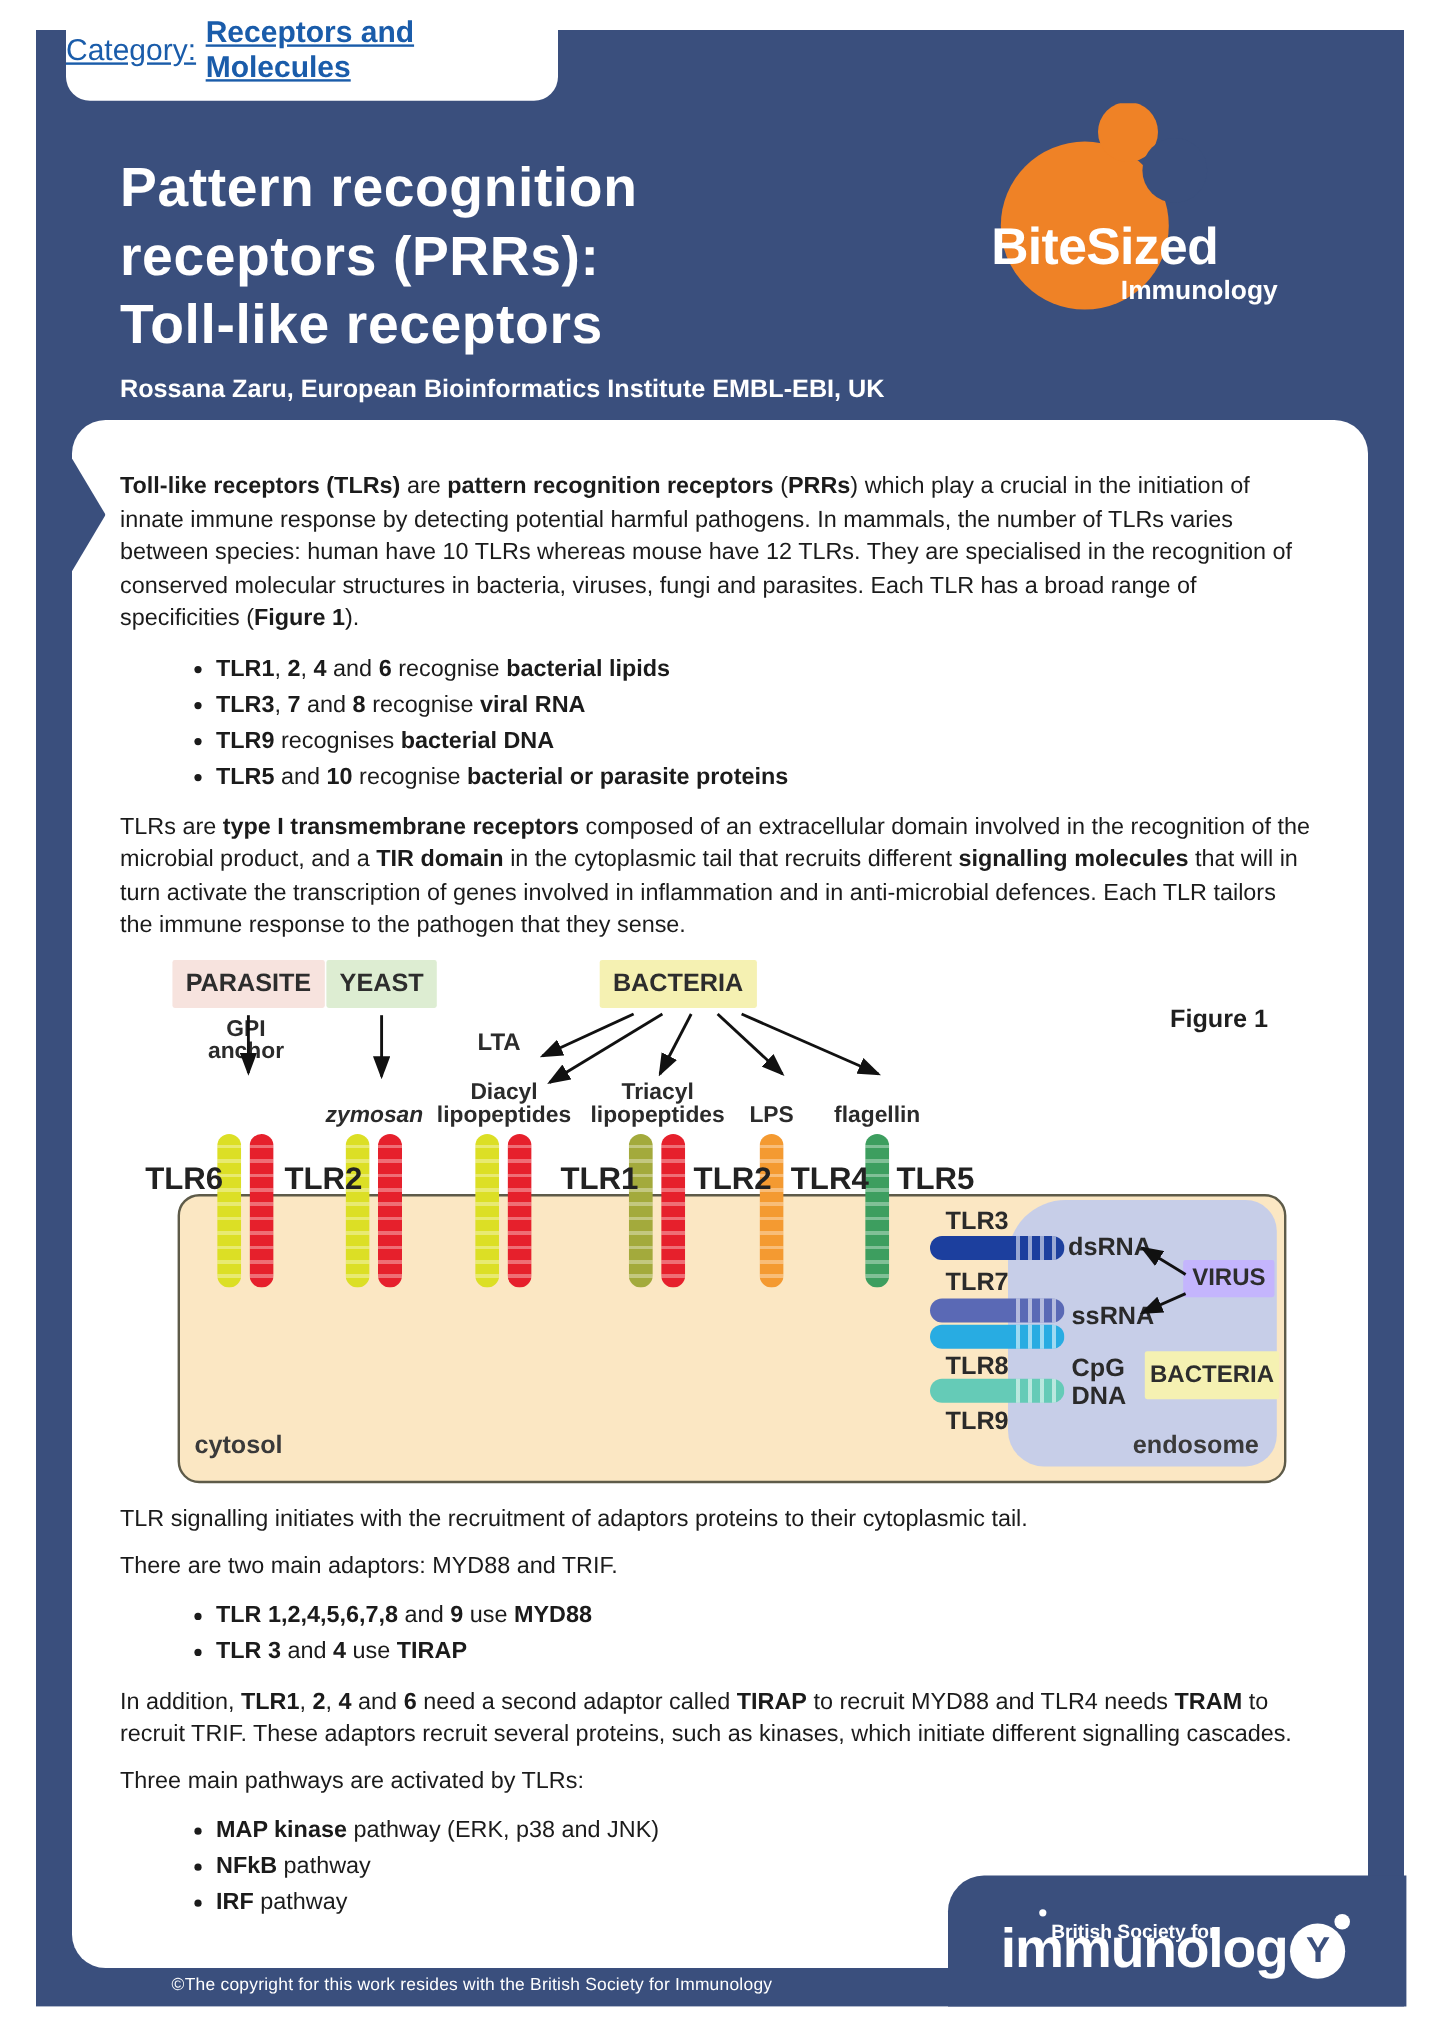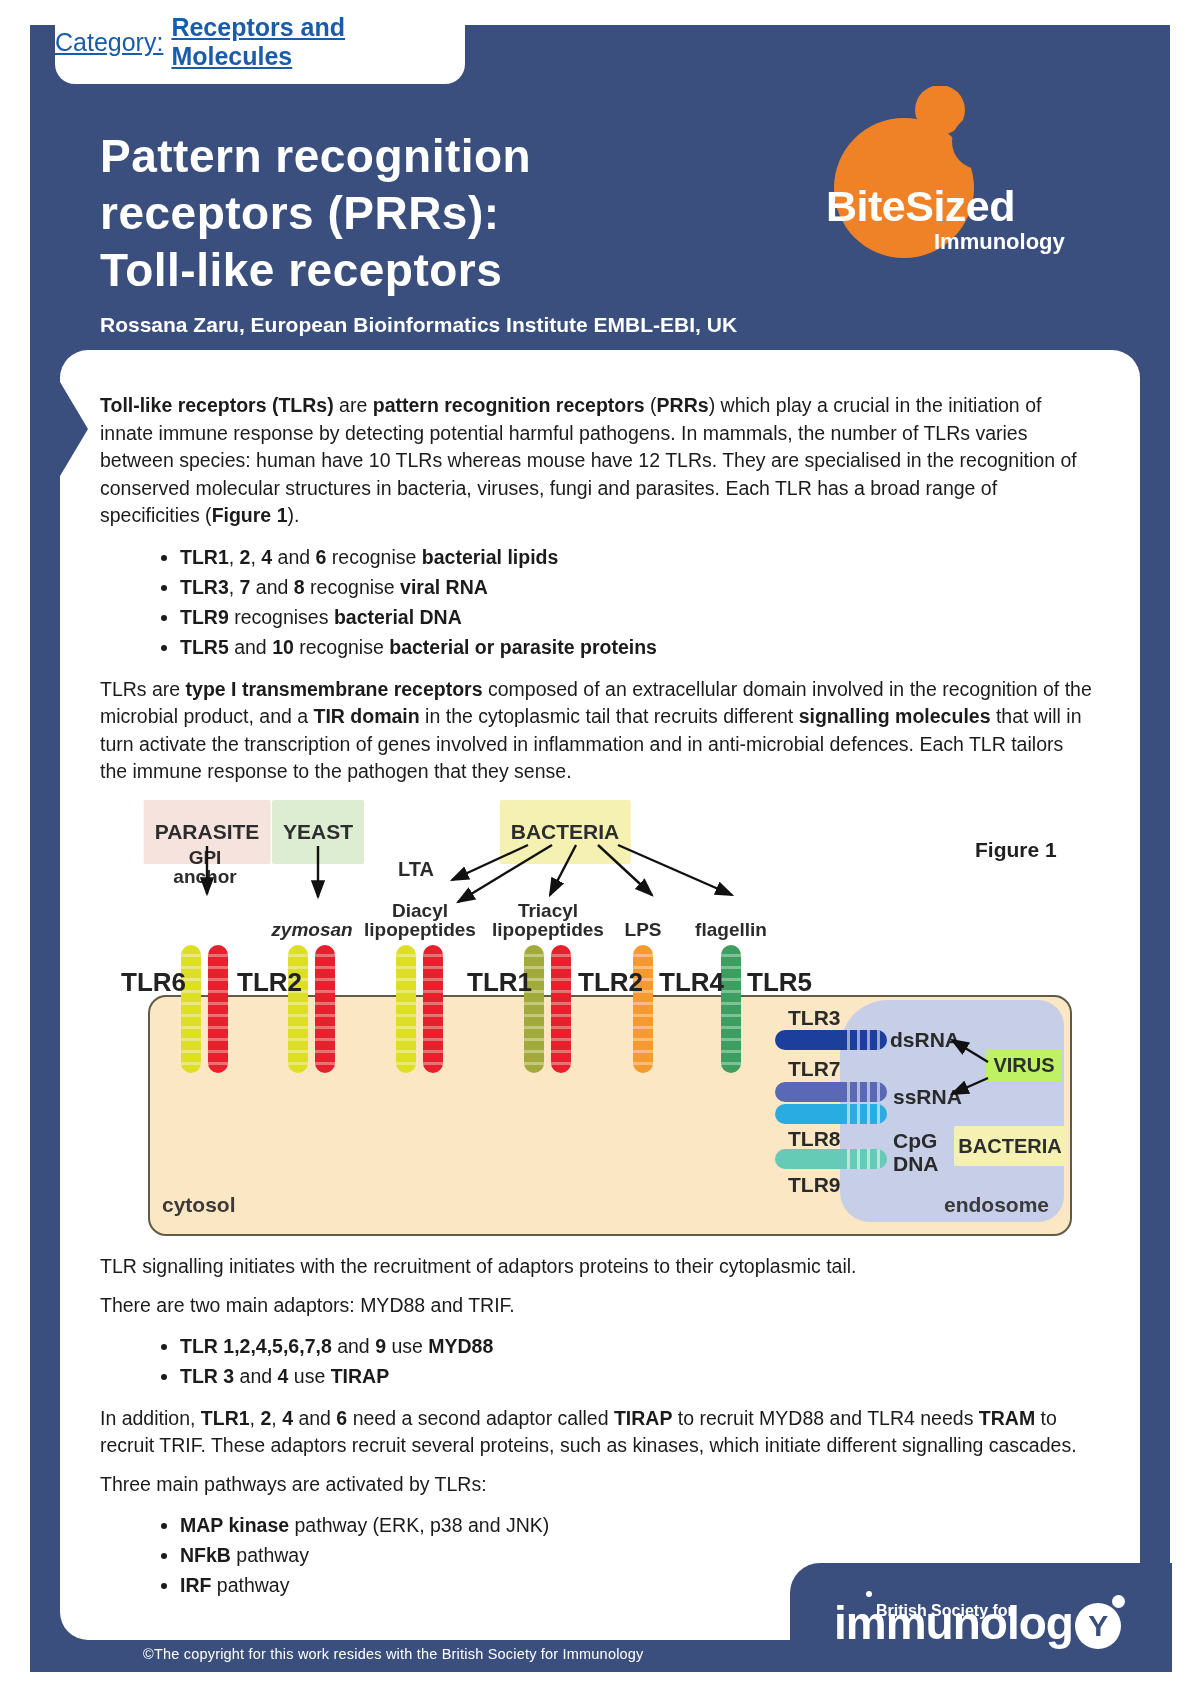--- a/index.html
+++ b/index.html
@@ -26,21 +26,21 @@
   .chevron { position:absolute; left:60px; top:382px; width:28px; height:94px; clip-path:polygon(0 0, 100% 50%, 0 100%); }
 
   .body-text { position:absolute; left:100px; top:392px; width:992px; font-size:19.5px; line-height:27.5px; color:#1b1b1b; }
   .body-text2 { position:absolute; left:100px; top:1253px; width:992px; font-size:19.5px; line-height:27px; color:#1b1b1b; }
   .body-text p, .body-text2 p { margin:0 0 12px 0; }
   .body-text ul, .body-text2 ul { margin:12px 0 14px 0; padding-left:80px; }
   .body-text li, .body-text2 li { line-height:30px; }
   .bseg { font-weight:700; }
 
   
-  .srcbox { position:absolute; transform:translateX(-50%); padding:20px 11px; font-size:21px; font-weight:700; color:#2d2d2d; border-radius:2px; white-space:nowrap; }
+  .srcbox { position:absolute; transform:translateX(-50%); padding:8px 11px; font-size:21px; font-weight:700; color:#2d2d2d; border-radius:2px; white-space:nowrap; }
   .figcap { position:absolute; left:975px; top:838px; font-size:21px; font-weight:700; color:#1f1f1f; }
   .lta { position:absolute; left:398px; top:858px; font-size:20px; font-weight:600; color:#2b2b2b; }
   .ligand { position:absolute; transform:translateX(-50%); text-align:center; font-size:19px; font-weight:700; line-height:19px; color:#2b2b2b; white-space:nowrap; }
   .vbar { position:absolute; width:20px; height:128px; top:945px; border-radius:10px; z-index:3;
           background-image:repeating-linear-gradient(to bottom, rgba(255,255,255,0) 0 9px, rgba(255,255,255,0.35) 9px 12px); }
   .tlr-lab { position:absolute; font-size:26px; font-weight:700; color:#222; top:967px; z-index:4; white-space:nowrap; }
   .membrane { position:absolute; left:148px; top:995px; width:924px; height:241px; border:2px solid #5e5b49; border-radius:18px; z-index:1; }
   .endosome { position:absolute; left:840px; top:1000px; width:224px; height:222px; border-radius:48px 26px 26px 30px; z-index:2; }
   .hbar { position:absolute; left:775px; width:112px; height:20px; border-radius:10px; z-index:3; }
   .hbar .seg { position:absolute; right:0; top:0; bottom:0; width:42%;
@@ -150,21 +150,21 @@
   <div class="tlr-lab" style="left:578px;">TLR2</div>
   <div class="tlr-lab" style="left:659px;">TLR4</div>
   <div class="tlr-lab" style="left:747px;">TLR5</div>
 
   <div class="endo-lab" style="left:788px; top:1006px;">TLR3</div>
   <div class="hbar" style="top: 1030px; background-color: rgb(28, 63, 158);">
       <span class="seg"></span>
     </div>
   <div class="endo-lab" style="left:890px; top:1028px;">dsRNA</div>
 
-  <div class="minibox" style="left: 986px; top: 1050px; width: 76px; height: 31px; background-color: #bef264;">VIRUS</div>
+  <div class="minibox" style="left: 986px; top: 1050px; width: 76px; height: 31px; background-color: #c4b5fd;">VIRUS</div>
 
   <div class="endo-lab" style="left:788px; top:1057px;">TLR7</div>
   <div class="hbar" style="top: 1082px; background-color: rgb(90, 105, 181);">
       <span class="seg"></span>
     </div>
   <div class="hbar" style="top: 1104px; background-color: rgb(40, 172, 226);">
       <span class="seg"></span>
     </div>
   <div class="endo-lab" style="left:893px; top:1085px;">ssRNA</div>
 

